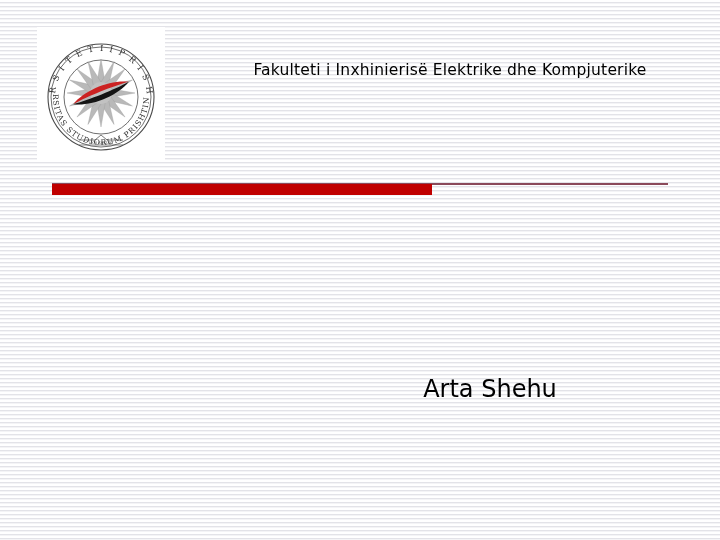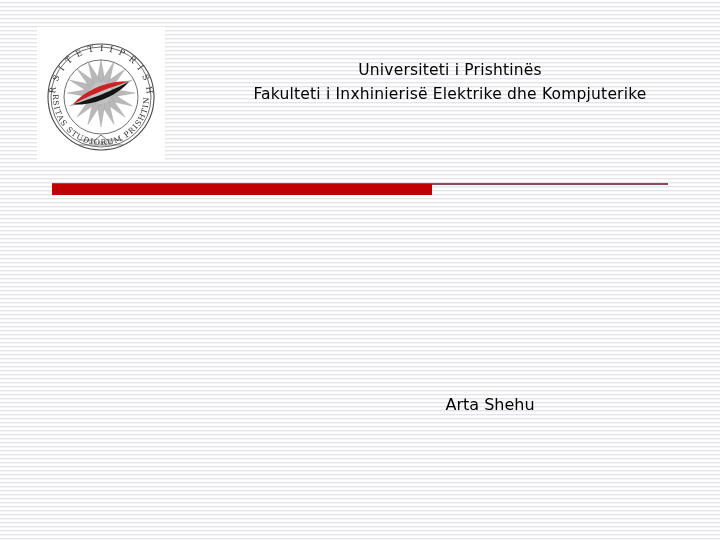--- a/index.html
+++ b/index.html
@@ -100,25 +100,25 @@
     line-height: 52px;
     letter-spacing: 0px;
     white-space: nowrap;
     text-align: center;
   }
 
   
   #author {
     position: absolute;
     left: 320px;
-    top: 392px;
+    top: 376px;
     width: 340px;
     text-align: center;
     color: #000000;
-    font-size: 16px;
+    font-size: 24px;
     line-height: 26px;
     white-space: nowrap;
   }
 </style>
 </head>
 <body>
 
 <div id="slide">
 
   <div id="logo-box">
@@ -170,21 +170,20 @@
 
       <g>
         <path d="M 42,113 L 58,113 L 64,108 L 70,113 L 86,113" fill="none" stroke="#555555" stroke-width="0.8"></path>
         <line x1="42" y1="118" x2="86" y2="118" stroke="#555555" stroke-width="0.7"></line>
         <text x="64" y="117" font-family="DejaVu Serif, serif" font-size="3.4" fill="#3a3a3a" text-anchor="middle">1970  SHKURT</text>
       </g>
     </svg>
   </div>
 
   <div id="header-text">
-    <span class="header-line">Universiteti i Prishtinës</span>
     <span class="header-line">Fakulteti i Inxhinierisë Elektrike dhe Kompjuterike</span>
   </div>
 
   <div id="divider">
     <div id="divider-thin"></div>
     <div id="divider-thick"></div>
   </div>
 
 
   <div id="author">Arta Shehu</div>

